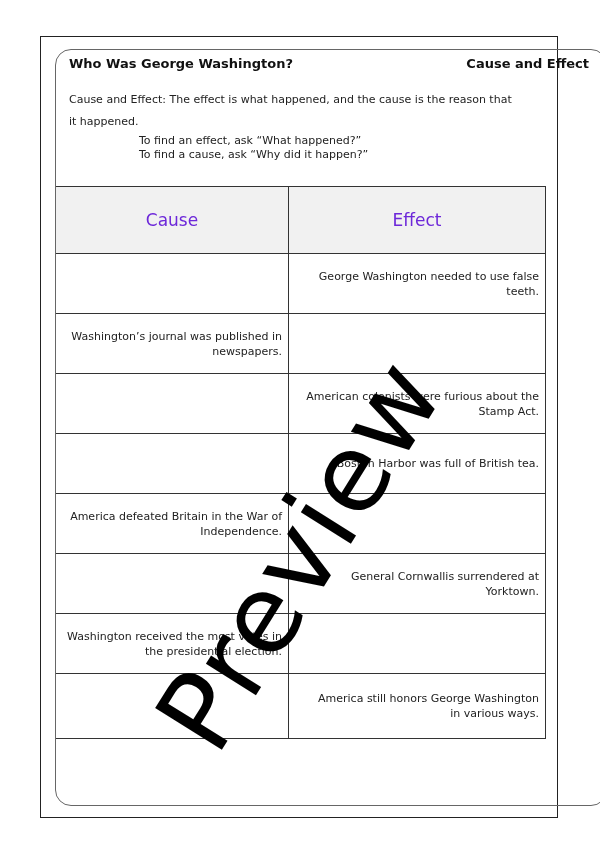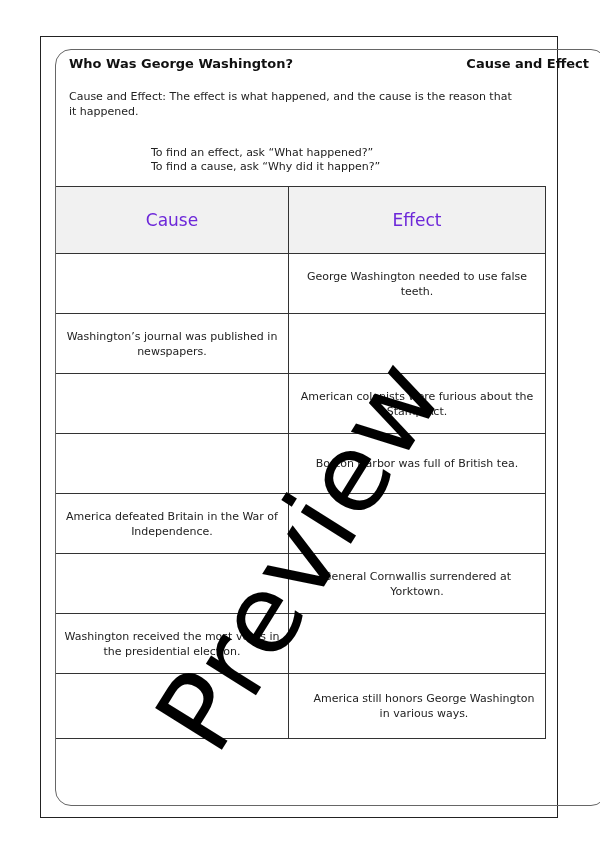--- a/index.html
+++ b/index.html
@@ -1,23 +1,23 @@
 <!DOCTYPE html>
 <html><head>
   <meta charset="utf-8">
   <style>
     html, body { margin: 0; padding: 0; background: #ffffff; }
     body { width: 600px; height: 854px; position: relative; overflow: hidden; font-family: "DejaVu Sans", sans-serif; color: #111; }
     .page-frame { position: absolute; left: 40px; top: 36px; width: 518px; height: 782px; border: 1px solid #222; box-sizing: border-box; }
     .card { position: absolute; left: 55px; top: 49px; width: 552px; height: 757px; border: 1.5px solid #666; border-radius: 16px; box-sizing: border-box; overflow: hidden; }
     .title-row { position: absolute; left: 13px; top: 6px; right: 17px; display: flex; justify-content: space-between; font-weight: bold; font-size: 13px; color: #111; }
-    .intro { position: absolute; left: 13px; top: 39px; width: 450px; font-size: 11px; line-height: 15px; color: #222; }
-    .tips { position: absolute; left: 95px; top: 84px; font-size: 11px; line-height: 14px; color: #222; margin-top: 12px; }
+    .intro { position: absolute; left: 13px; top: 39px; width: 450px; font-size: 11px; line-height: 22px; color: #222; }
+    .tips { position: absolute; left: 83px; top: 84px; font-size: 11px; line-height: 14px; color: #222; }
     .table { position: absolute; left: -1px; top: 136px; width: 491px; border-collapse: collapse; table-layout: fixed; }
-    .table td, .table th { border: 1px solid #333; vertical-align: middle; padding: 0 6px; font-size: 11px; line-height: 15px; color: #222; text-align: center; }
+    .table td, .table th { border: 1px solid #333; vertical-align: middle; padding: 0 6px; font-size: 11px; line-height: 15px; color: #222; text-align: right; }
     .table th { background: #f1f1f1; font-weight: normal; font-size: 17px; text-align: center; height: 66px; color: #6d28d9; }
     .table td { height: 59px; }
     .table tr.last td { height: 64px; padding-left: 20px; }
     .table td.pad { padding-left: 13px; }
     .col-cause { width: 233px; }
     .watermark { position: absolute; left: 300px; top: 555px; transform: translate(-50%, -50%) rotate(-58deg); font-family: "DejaVu Sans", sans-serif; font-size: 108px; color: #000; white-space: nowrap; letter-spacing: 2px; pointer-events: none; line-height: 1; }
   </style>
 </head>
 <body>
 

